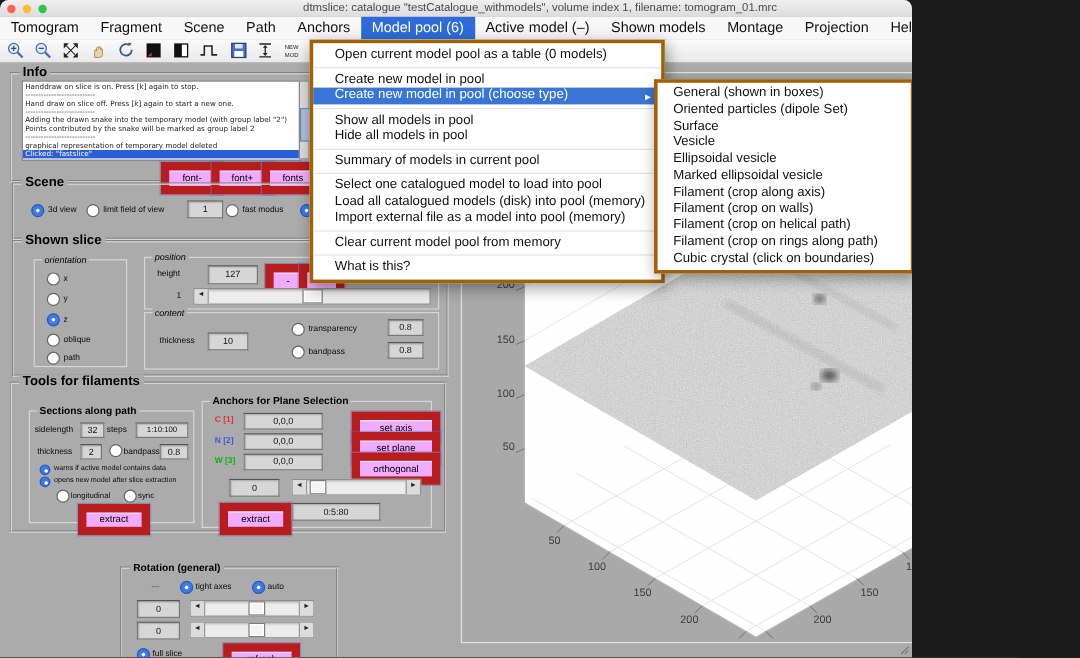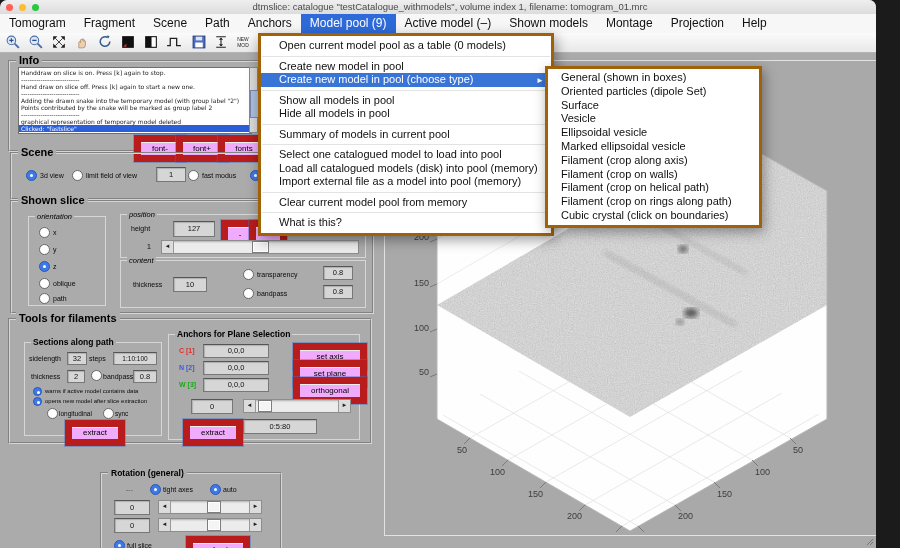--- a/index.html
+++ b/index.html
@@ -1,16 +1,16 @@
 <!DOCTYPE html>
 <html><head>
 <meta charset="utf-8">
 <style>
   html,body{margin:0;padding:0;background:#1b1b1b;}
-  #app{position:relative;width:876px;height:548px;background:#ABABAB;overflow:hidden;
+  #app{position:relative;width:760px;height:548px;background:#ABABAB;overflow:hidden;
        font-family:"Liberation Sans",sans-serif;border-radius:7px 7px 0 0;}
   
   #titlebar{position:absolute;left:0;top:0;width:900px;height:14px;
     background:linear-gradient(#EFEFEF,#DCDCDC);border-bottom:1px solid #BFBFBF;border-radius:7px 7px 0 0;}
   #titlebar .tl{position:absolute;top:4px;width:7px;height:7px;border-radius:50%;}
   #title-text{position:absolute;left:0;right:0;top:0;height:14px;line-height:14px;text-align:center;
     font-size:9.5px;color:#4a4a4a;}
   
   #menubar{position:absolute;left:0;top:14px;width:900px;height:19px;background:#F7F7F7;
     border-bottom:1px solid #CFCFCF;display:flex;align-items:stretch;font-size:12px;color:#111;}
@@ -86,21 +86,21 @@
     <span class="tl" style="left:32px;background:#28C840;"></span>
     <span id="title-text">dtmslice: catalogue "testCatalogue_withmodels", volume index 1, filename: tomogram_01.mrc</span>
   </div>
 
   <div id="menubar">
     <span class="mb">Tomogram</span>
     <span class="mb">Fragment</span>
     <span class="mb">Scene</span>
     <span class="mb">Path</span>
     <span class="mb">Anchors</span>
-    <span class="mb active">Model pool (9)</span>
+    <span class="mb active">Model pool (6)</span>
     <span class="mb">Active model (–)</span>
     <span class="mb">Shown models</span>
     <span class="mb">Montage</span>
     <span class="mb">Projection</span>
     <span class="mb">Help</span>
     <span id="dock-icon">
       <svg width="14" height="14" viewBox="0 0 14 14">
           <rect x="1.5" y="3.5" width="7" height="7" fill="none" stroke="#444"></rect>
           <path d="M8.5 7h4m0 0l-1.8-1.8M12.5 7l-1.8 1.8" stroke="#444" fill="none"></path>
         </svg>

